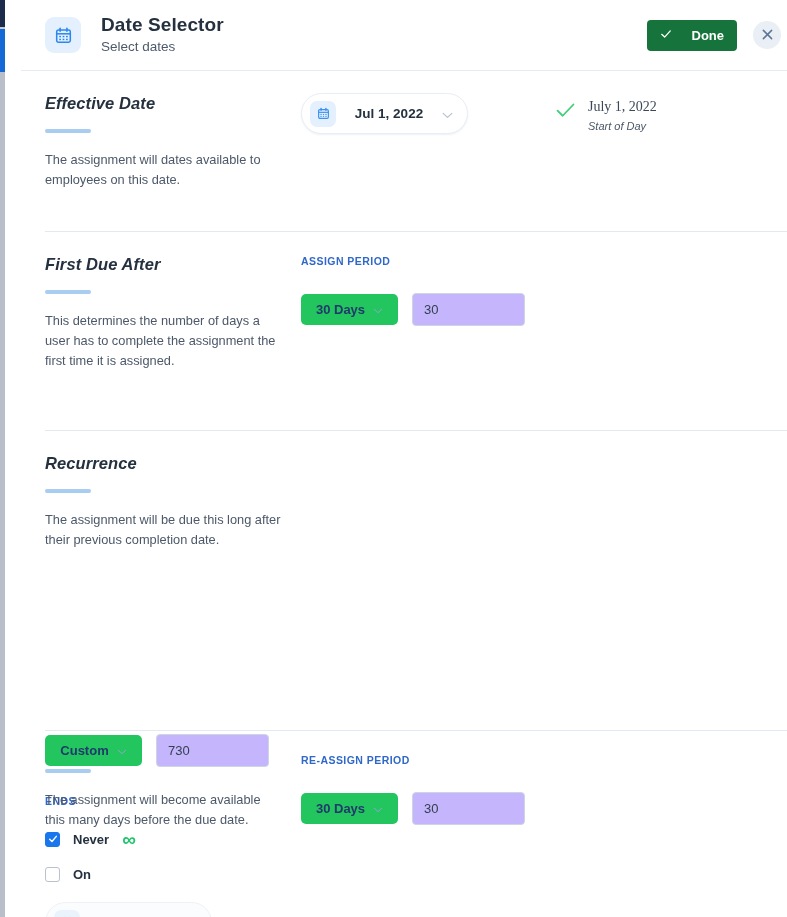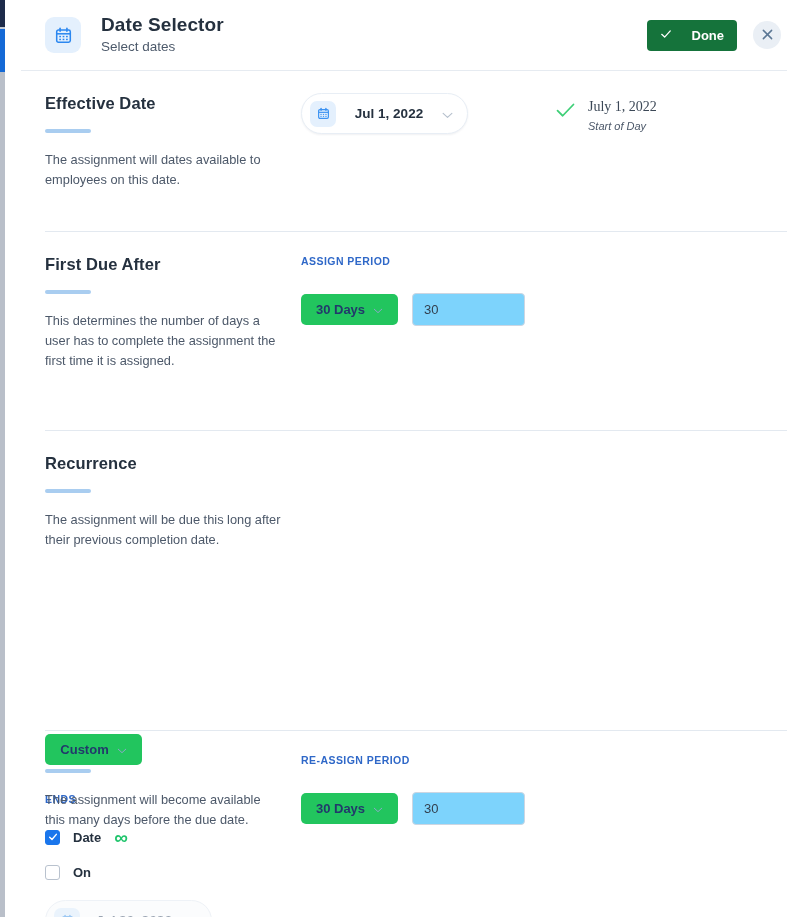--- a/index.html
+++ b/index.html
@@ -123,20 +123,21 @@
     margin: 0 15px 0 24px;
   }
 
   .sec-left { width: 256px; flex: 0 0 256px; padding-top: 22px; }
   .sec-title {
     font-size: 16.5px;
     font-weight: bold;
     color: #25313f;
     line-height: 20px;
     letter-spacing: .1px;
+    font-style: italic;
   }
   .accent-bar {
     width: 46px; height: 4px;
     border-radius: 3px;
     background: #a9cdf0;
     margin-top: 16px;
   }
   .sec-desc {
     margin-top: 17px;
     font-size: 12.8px;
@@ -235,21 +236,21 @@
     font-family: "Liberation Sans", sans-serif;
     cursor: pointer;
     white-space: nowrap;
   }
   .num-input {
     width: 113px;
     height: 33px;
     margin-left: 14px;
     border: 1px solid #ccd6e2;
     border-radius: 4px;
-    background: #7dd3fc;
+    background: #c4b5fd;
     padding: 0 11px;
     font-size: 13px;
     color: #33404f;
     font-family: "Liberation Sans", sans-serif;
   }
 
   
   .check-row { display: flex; align-items: center; height: 22px; }
   .cbox {
     width: 15px; height: 15px;
@@ -405,31 +406,32 @@
       <div class="sec-right">
         <div class="row" style="margin-top:25px;">
           <button class="select-pill">
             <span>Custom</span>
             <span>
               <svg width="10" height="6" viewBox="0 0 12 8">
                 <path d="M1 1.6 L6 6.2 L11 1.6" fill="none" stroke="#8fa6cc" stroke-width="1.3" stroke-linecap="round" stroke-linejoin="round"></path>
               </svg>
             </span>
           </button>
+          <input class="num-input" type="text" value="730" style="">
         </div>
 
         <div class="field-label" style="margin-top:27px;">Ends</div>
 
         <div class="check-row" style="margin-top:20px;">
           <span class="cbox on">
             <svg width="10" height="10" viewBox="0 0 12 12">
               <path d="M2 6.2 L4.8 9 L10 2.8" fill="none" stroke="#ffffff" stroke-width="1.7" stroke-linecap="round" stroke-linejoin="round"></path>
             </svg>
           </span>
-          <span class="check-label">Date</span>
+          <span class="check-label">Never</span>
           <span class="infinity">∞</span>
         </div>
 
         <div class="check-row" style="margin-top:13px;">
           <span class="cbox off"></span>
           <span class="check-label">On</span>
         </div>
 
         <div class="row" style="margin-top:17px;">
           <div class="date-pill disabled">

